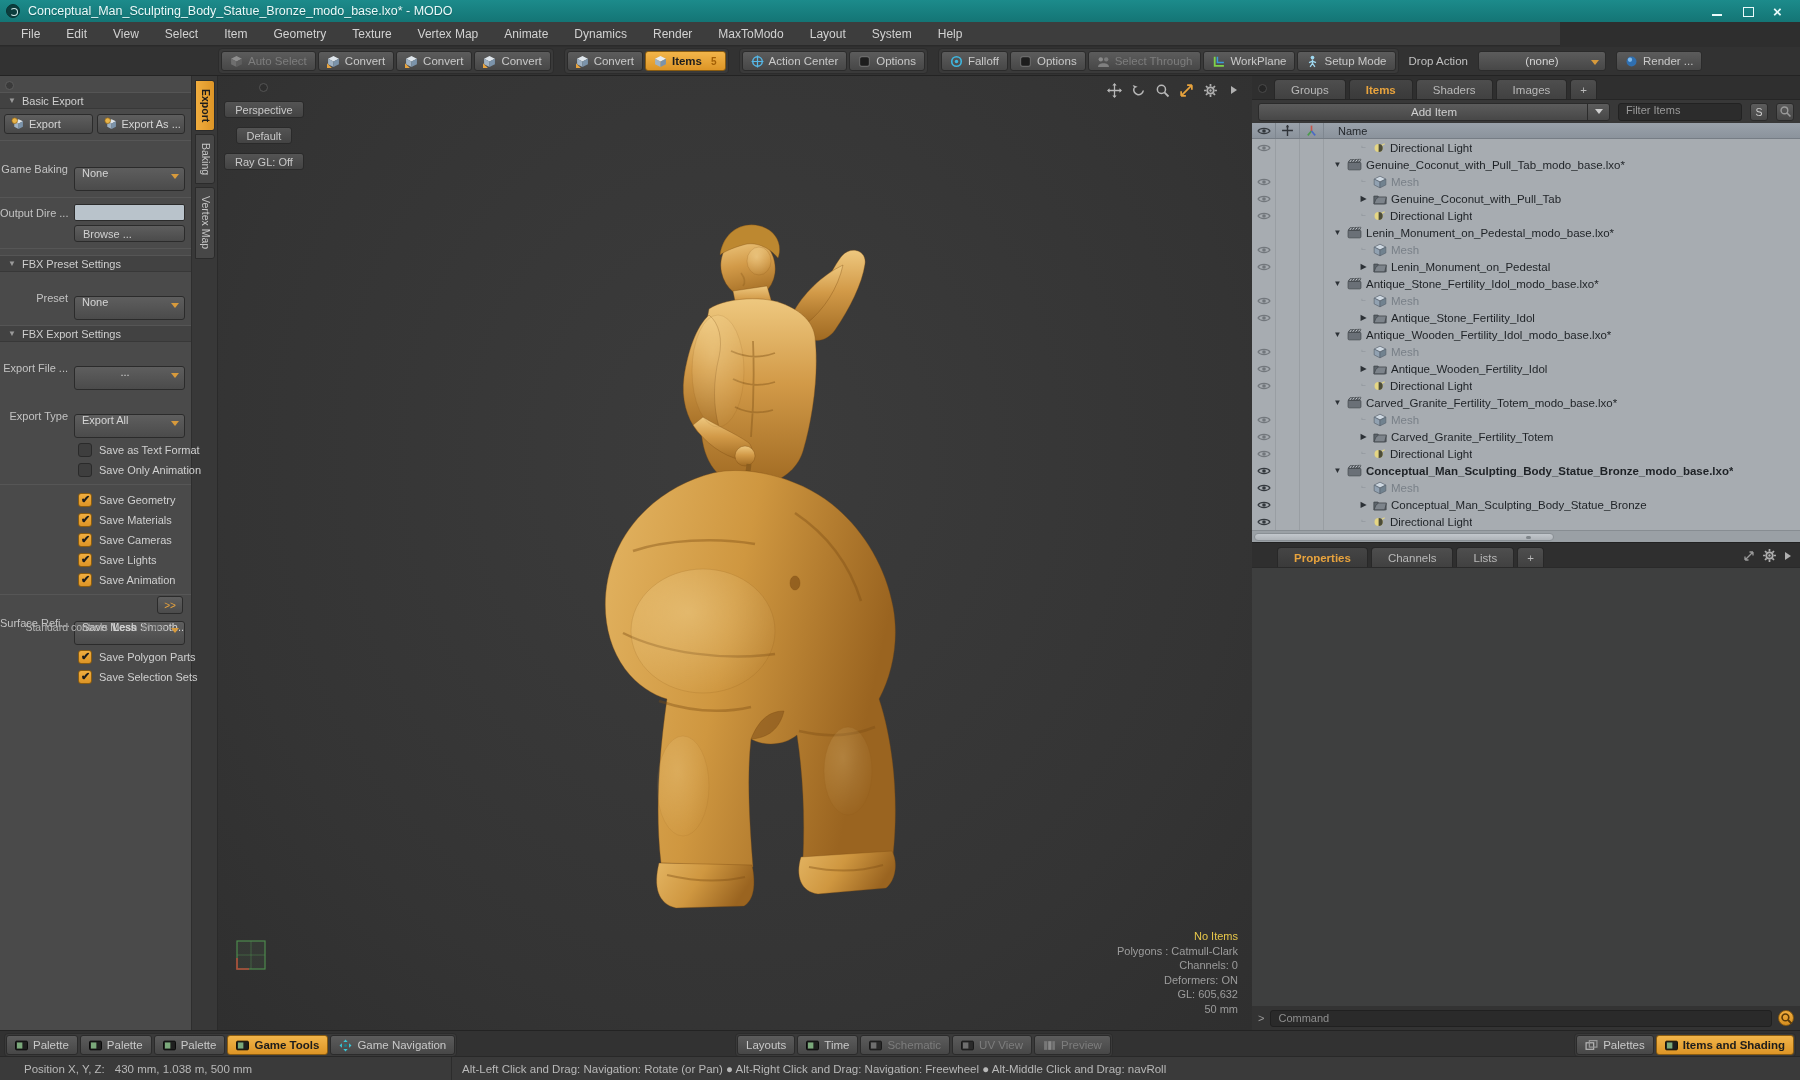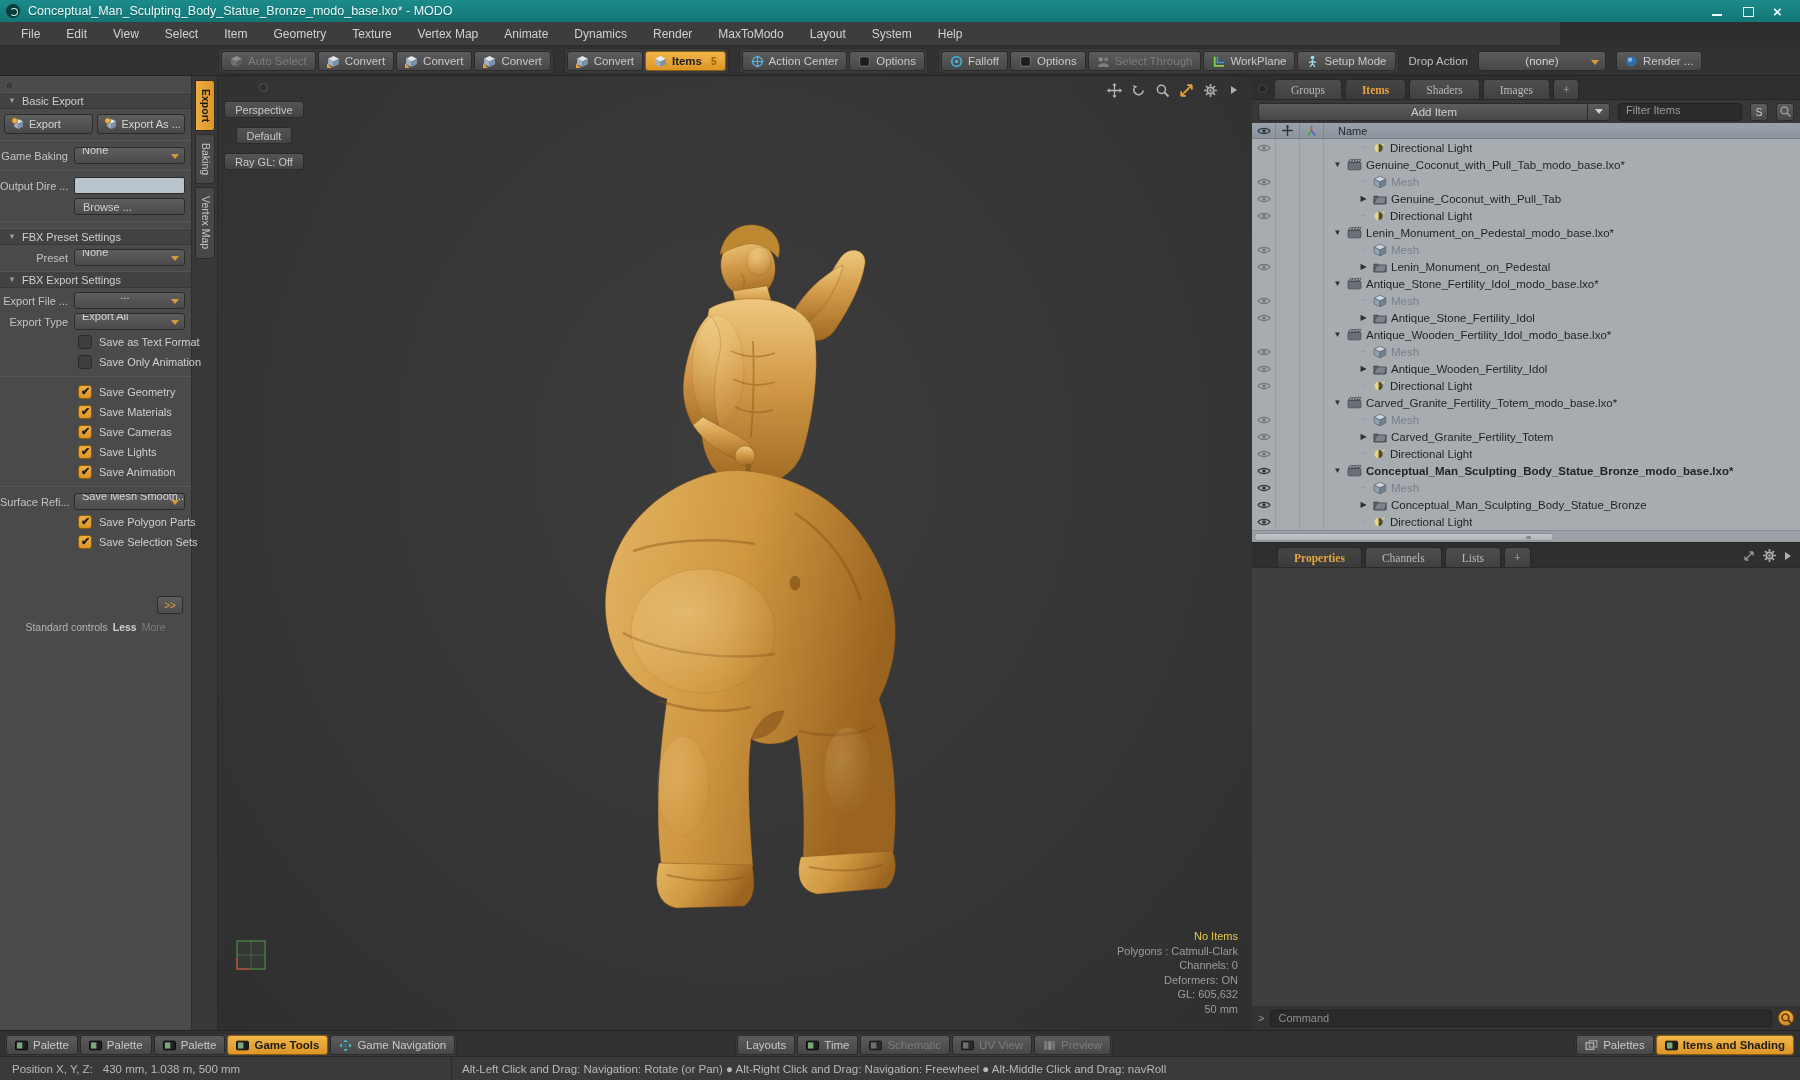--- a/index.html
+++ b/index.html
@@ -36,21 +36,21 @@
   .main{position:absolute;left:0;top:76px;width:1800px;height:954px;display:flex;}
   
   .leftpanel{width:192px;height:100%;background:#4a4a4a;border-right:1px solid #2e2e2e;position:relative;font-size:11px;flex:none;}
   .lp-knob{position:absolute;left:5px;top:5px;width:9px;height:9px;border-radius:50%;background:#3a3a3a;border:1px solid #5c5c5c;}
   .lp-body{position:absolute;top:16px;left:0;right:0;}
   .lp-section{height:17px;background:#424242;border-top:1px solid #555;border-bottom:1px solid #383838;display:flex;align-items:center;padding-left:8px;color:#cfcfcf;gap:6px;}
   .lp-section .tri{font-size:8px;color:#9a9a9a;}
   .lp-row{display:flex;align-items:center;margin:4px 6px 0 0;}
   .lp-label{width:74px;text-align:right;color:#c3c3c3;padding-right:6px;flex:none;white-space:nowrap;overflow:hidden;}
   .lp-ctl{flex:1;min-width:0;}
-  .ctl-drop{height:17px;background:linear-gradient(#5e5e5e,#4b4b4b);border:1px solid #2b2b2b;border-radius:3px;display:flex;align-items:center;padding:0 16px 12px 7px;color:#d5d5d5;position:relative;cursor:pointer;white-space:nowrap;overflow:hidden;}
+  .ctl-drop{height:24px;background:linear-gradient(#5e5e5e,#4b4b4b);border:1px solid #2b2b2b;border-radius:3px;display:flex;align-items:center;padding:0 16px 12px 7px;color:#d5d5d5;position:relative;cursor:pointer;white-space:nowrap;overflow:hidden;margin-top:20px;}
   .ctl-drop .arr{position:absolute;right:5px;top:6px;width:0;height:0;border-left:4px solid transparent;border-right:4px solid transparent;border-top:5px solid #d79a3c;}
   .ctl-drop.center{justify-content:center;padding-right:16px;}
   .ctl-input{height:17px;background:#b9c3cb;border:1px solid #2b2b2b;border-radius:2px;}
   .ctl-btn{height:17px;background:linear-gradient(#5e5e5e,#4b4b4b);border:1px solid #2b2b2b;border-radius:3px;display:flex;align-items:center;justify-content:flex-start;padding:0 8px;color:#d0d0d0;cursor:pointer;}
   .bigbtn{flex:1;height:20px;background:linear-gradient(#5e5e5e,#484848);border:1px solid #2b2b2b;border-radius:3px;display:flex;align-items:center;gap:5px;padding:0 6px;color:#d5d5d5;cursor:pointer;white-space:nowrap;overflow:hidden;}
   .lp-div{height:1px;background:#3a3a3a;border-bottom:1px solid #565656;margin:6px 0;}
   .cbrow{display:flex;align-items:center;gap:7px;margin:3px 0 0 78px;height:17px;}
   .cb{width:14px;height:14px;border-radius:3px;background:#3e3e3e;border:1px solid #2a2a2a;flex:none;position:relative;cursor:pointer;}
   .cb.on{background:linear-gradient(#f0ad3f,#dd9526);border-color:#8a5c10;}
   .cb.on:after{content:"✔";position:absolute;left:2px;top:-1px;color:#1c1c1c;font-size:11px;font-weight:bold;}
@@ -73,21 +73,21 @@
   .vp-topright{position:absolute;right:10px;top:6px;display:flex;align-items:center;gap:8px;}
   .vp-ico{width:16px;height:16px;display:flex;align-items:center;justify-content:center;cursor:pointer;}
   .vp-info{position:absolute;right:14px;bottom:14px;text-align:right;font-size:11px;line-height:14.5px;color:#9c9c9c;}
   .vp-info .hl{color:#e8c84a;}
   .axiswidget{position:absolute;left:14px;bottom:56px;}
 
   
   .rightpanel{flex:1;height:100%;background:#323232;position:relative;display:flex;flex-direction:column;}
   .rp-tabs{height:24px;background:#2f2f2f;display:flex;align-items:flex-end;gap:3px;padding:0 0 0 22px;position:relative;border-bottom:1px solid #262626;}
   .rp-tabs .knob{position:absolute;left:6px;bottom:6px;width:9px;height:9px;border-radius:50%;background:#262626;border:1px solid #4a4a4a;}
-  .rtab{height:20px;padding:0 16px;background:linear-gradient(#4e4e4e,#414141);border:1px solid #282828;border-bottom:none;border-radius:4px 4px 0 0;color:#b9b9b9;font-size:11.5px;display:flex;align-items:center;cursor:pointer;font-family:Liberation Serif, serif;}
+  .rtab{height:20px;padding:0 16px;background:linear-gradient(#4e4e4e,#414141);border:1px solid #282828;border-bottom:none;border-radius:4px 4px 0 0;color:#b9b9b9;font-size:11.5px;display:flex;align-items:center;cursor:pointer;}
   .rtab.active{background:linear-gradient(#454545,#3a3a3a);color:#e8a33d;font-weight:bold;}
   .rtab.plus{padding:0 9px;}
   .rp-icons{margin-left:auto;display:flex;gap:7px;align-items:center;padding:0 8px 4px 0;}
   .rp-additem{height:23px;background:#383838;display:flex;align-items:center;gap:8px;padding:2px 6px;}
   .additem{flex:none;width:352px;height:18px;background:linear-gradient(#5c5c5c,#474747);border:1px solid #2b2b2b;border-radius:3px;display:flex;align-items:center;justify-content:center;color:#d0d0d0;font-size:11.5px;position:relative;cursor:pointer;}
   .additem .arrbox{position:absolute;right:0;top:0;width:22px;height:16px;border-left:1px solid #2b2b2b;display:flex;align-items:center;justify-content:center;}
   .additem .arr{width:0;height:0;border-left:4px solid transparent;border-right:4px solid transparent;border-top:5px solid #cfcfcf;}
   .filter{flex:1;height:18px;background:#2c2c2c;border:1px solid #222;border-radius:3px;color:#9a9a9a;font-size:11px;display:flex;align-items:flex-start;padding:0 7px;}
   .sqbtn{width:18px;height:18px;background:linear-gradient(#5c5c5c,#474747);border:1px solid #2b2b2b;border-radius:3px;color:#cfcfcf;font-size:10.5px;display:flex;align-items:center;justify-content:center;cursor:pointer;flex:none;}
 
@@ -112,21 +112,21 @@
   .rp-content{flex:1;background:#3e3f3f;border-top:1px solid #2a2a2a;}
   .rp-command{height:24px;background:#333;display:flex;align-items:center;gap:6px;padding:0 6px;}
   .rp-command .prompt{color:#9a9a9a;font-size:11px;}
   .cmdinput{flex:1;height:17px;background:#2a2a2a;border:1px solid #202020;border-radius:3px;color:#8f8f8f;font-size:11px;display:flex;align-items:center;padding:0 7px;}
   .cmdcircle{width:16px;height:16px;border-radius:50%;background:linear-gradient(#f0ad3f,#d78f20);border:1px solid #8a5c10;display:flex;align-items:center;justify-content:center;flex:none;cursor:pointer;}
 
   
   .bottombar{position:absolute;left:0;top:1030px;width:1800px;height:26px;background:#323232;border-top:1px solid #232323;}
   .bb-group{position:absolute;top:2px;display:flex;gap:2px;background:#3a3a3a;border:1px solid #2c2c2c;border-radius:4px;padding:1px;}
   .statusbar{position:absolute;left:0;top:1056px;width:1800px;height:24px;background:#3a3a3a;border-top:1px solid #282828;display:flex;align-items:center;color:#b8b8b8;font-size:11.5px;}
-  .sb-left{width:452px;padding-left:12px;border-right:1px solid #2c2c2c;height:100%;display:flex;align-items:center;gap:10px;white-space:nowrap;}
+  .sb-left{width:452px;padding-left:24px;border-right:1px solid #2c2c2c;height:100%;display:flex;align-items:center;gap:10px;white-space:nowrap;}
   .sb-right{padding-left:10px;white-space:nowrap;}
 </style>
 </head>
 <body>
 
 <div id="root">
 
   <div class="titlebar">
     <div class="logo"></div>
     <div class="tb-title">Conceptual_Man_Sculpting_Body_Statue_Bronze_modo_base.lxo* - MODO</div>

